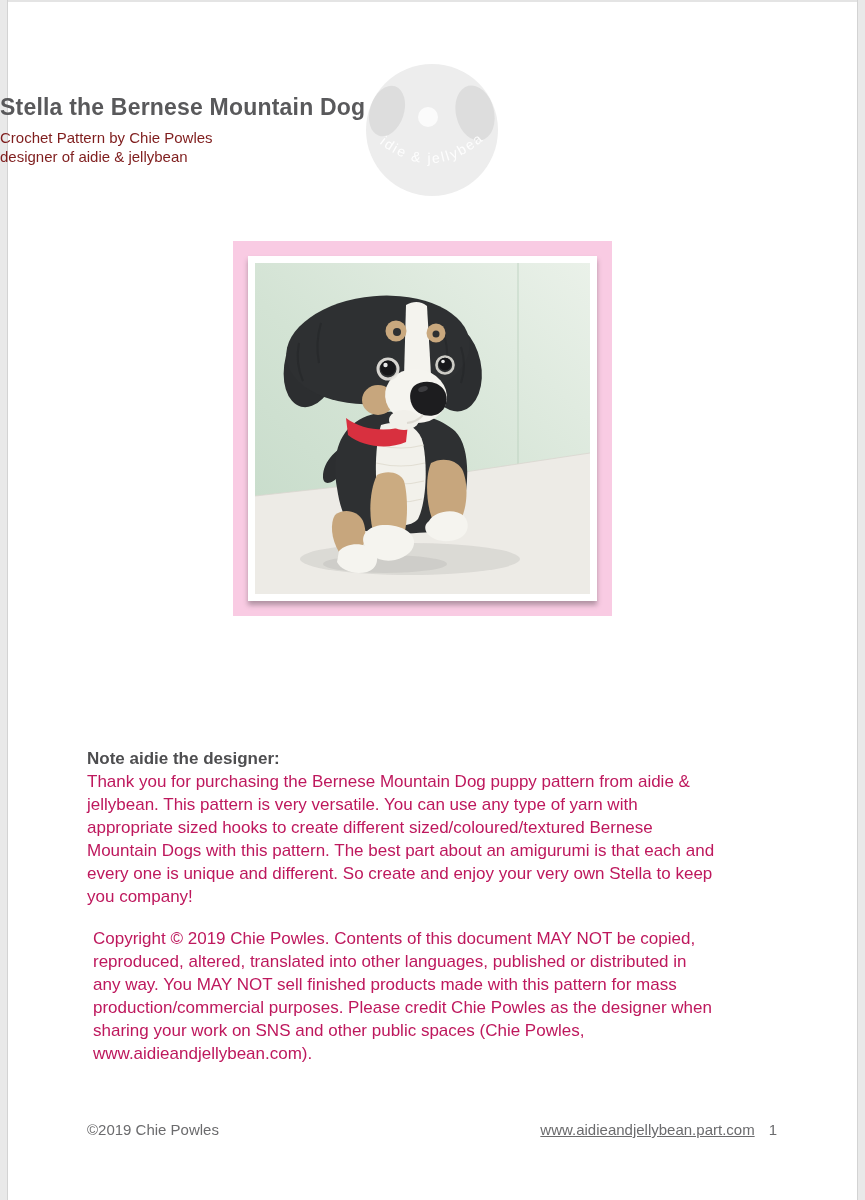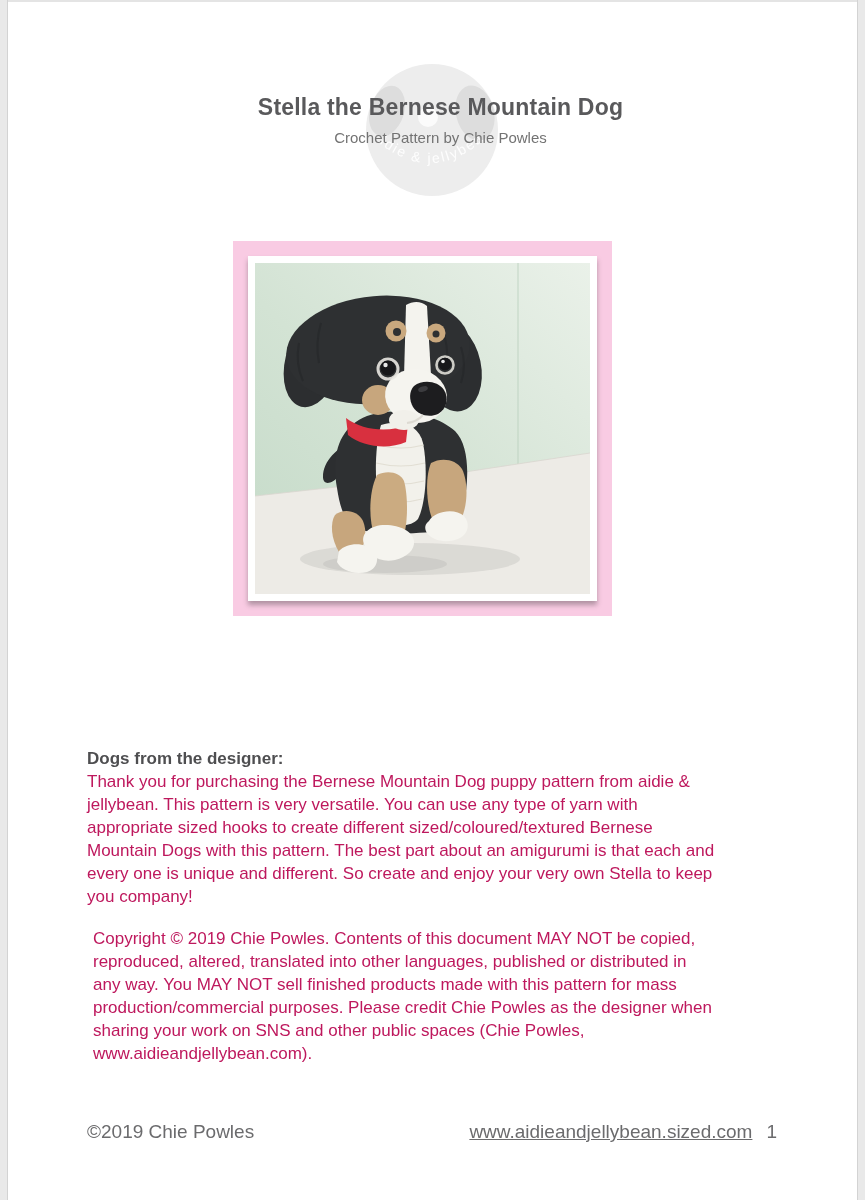--- a/index.html
+++ b/index.html
@@ -8,25 +8,25 @@
     font-family:"Liberation Sans","DejaVu Sans",sans-serif;
     -webkit-font-smoothing:antialiased;
   }
   .edge{position:absolute;top:0;bottom:0;width:7px;background:#e9e9e9;}
   .edge-left{left:0;border-right:1px solid #d3d3d3;}
   .edge-right{right:0;border-left:1px solid #d3d3d3;}
   .top-line{position:absolute;top:0;left:8px;right:8px;height:2px;background:#e4e4e4;}
 
   .watermark{position:absolute;left:365px;top:63px;width:134px;height:134px;z-index:1;}
 
-  .header{position:absolute;left:16px;right:0;top:95px;text-align:center;z-index:2;}
+  .header{position:absolute;left:0;right:0;top:95px;text-align:left;z-index:2;}
   .header h1{
     margin:0;font-size:23px;font-weight:700;color:#59595b;letter-spacing:.2px;line-height:24px;
   }
-  .sub{font-size:15px;color:#737373;line-height:19px;}
+  .sub{font-size:15px;color:#7f1d1d;line-height:19px;}
   .sub:first-of-type{margin-top:9px;}
 
   .photo-mat{
     position:absolute;left:233px;top:241px;width:379px;height:375px;margin:0;
     background:#f9cbe3;z-index:2;
   }
   .photo-card{
     position:absolute;left:15px;top:15px;right:15px;bottom:15px;
     background:#ffffff;padding:7px;box-sizing:border-box;
     box-shadow:0 4px 5px rgba(40,40,40,.35);
@@ -34,21 +34,21 @@
   .photo{display:block;width:100%;height:100%;}
 
   .note{position:absolute;left:87px;top:747px;width:695px;z-index:2;}
   .note h2{margin:0;font-size:17px;line-height:23px;font-weight:700;color:#4e4e50;}
   .para{margin:0;font-size:17px;line-height:23px;color:#be185d;white-space:pre-line;}
   .copyright{position:absolute;left:93px;top:927px;width:695px;z-index:2;}
 
   .footer{
     position:absolute;left:87px;right:88px;top:1121px;z-index:2;
     display:flex;justify-content:space-between;align-items:baseline;
-    font-size:19px;color:#6b6b6d;
+    font-size:15px;color:#6b6b6d;
   }
   .footer-right{display:flex;align-items:baseline;gap:14px;}
   .footer-link{color:#6b6b6d;text-decoration:underline;cursor:pointer;}
 </style>
 </head>
 <body>
 
 <div class="page">
   <div class="top-line"></div>
   <div class="edge edge-left"></div>
@@ -63,20 +63,21 @@
       <path id="wmarc" d="M 14,80 Q 67,122 120,76" fill="none"></path>
       <text font-size="14" fill="#ffffff" opacity="0.92" letter-spacing="2" text-anchor="middle">
         <textPath href="#wmarc" startOffset="50%">aidie &amp; jellybean</textPath>
       </text>
     </svg>
   </div>
 
   <header class="header">
     <h1>Stella the Bernese Mountain Dog</h1>
     <div class="sub">Crochet Pattern by Chie Powles</div>
+    <div class="sub">designer of aidie &amp; jellybean</div>
   </header>
 
   <figure class="photo-mat">
     <div class="photo-card">
       <svg class="photo" viewBox="0 0 335 331" xmlns="http://www.w3.org/2000/svg" preserveAspectRatio="none">
         <defs>
           <linearGradient id="wallg" x1="1" y1="0" x2="0" y2="1">
             <stop offset="0" stop-color="#eaf1e9"></stop>
             <stop offset="0.55" stop-color="#d3e3d4"></stop>
             <stop offset="1" stop-color="#c4dac8"></stop>
@@ -143,38 +144,38 @@
             <circle cx="181" cy="71" r="3.5" fill="#2e3032"></circle>
 
             <path d="M 168,152 Q 162,159 152,160" stroke="#d9d6ce" stroke-width="2" fill="none" opacity="0.85"></path>
           </g>
         </g>
       </svg>
     </div>
   </figure>
 
   <section class="note">
-    <h2>Dogs from the designer:</h2>
+    <h2>Note aidie the designer:</h2>
     <p class="para">Thank you for purchasing the Bernese Mountain Dog puppy pattern from aidie &amp;
 jellybean. This pattern is very versatile. You can use any type of yarn with
 appropriate sized hooks to create different sized/coloured/textured Bernese
 Mountain Dogs with this pattern. The best part about an amigurumi is that each and
 every one is unique and different. So create and enjoy your very own Stella to keep
 you company!</p>
   </section>
 
   <section class="copyright">
     <p class="para">Copyright © 2019 Chie Powles. Contents of this document MAY NOT be copied,
 reproduced, altered, translated into other languages, published or distributed in
 any way. You MAY NOT sell finished products made with this pattern for mass
 production/commercial purposes. Please credit Chie Powles as the designer when
 sharing your work on SNS and other public spaces (Chie Powles,
 www.aidieandjellybean.com).</p>
   </section>
 
   <footer class="footer">
     <span>©2019 Chie Powles</span>
     <span class="footer-right">
-      <a class="footer-link">www.aidieandjellybean.sized.com</a>
+      <a class="footer-link">www.aidieandjellybean.part.com</a>
       <span>1</span>
     </span>
   </footer>
 </div>
 
 </body></html>

